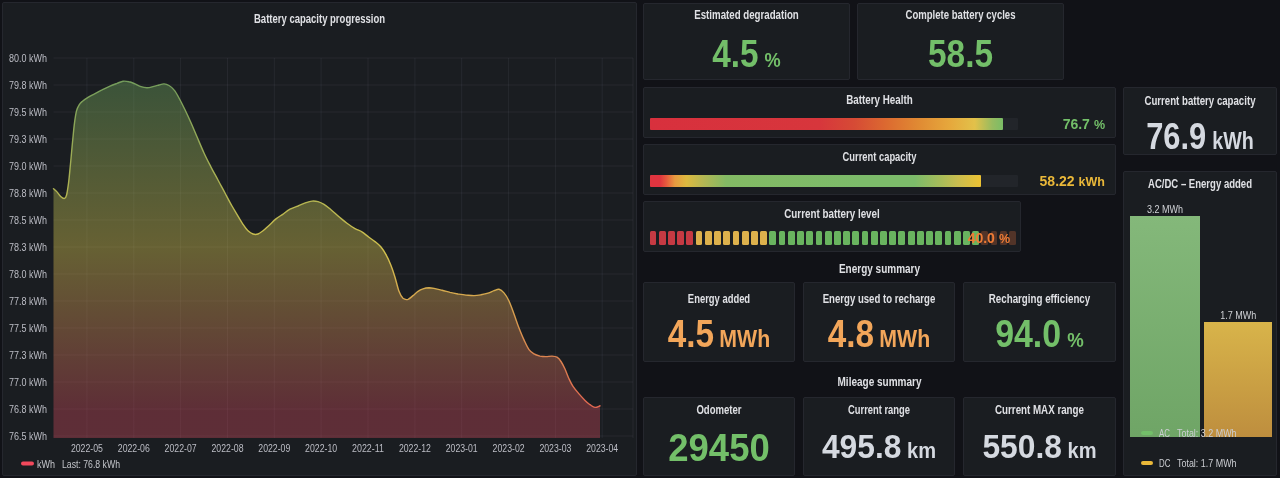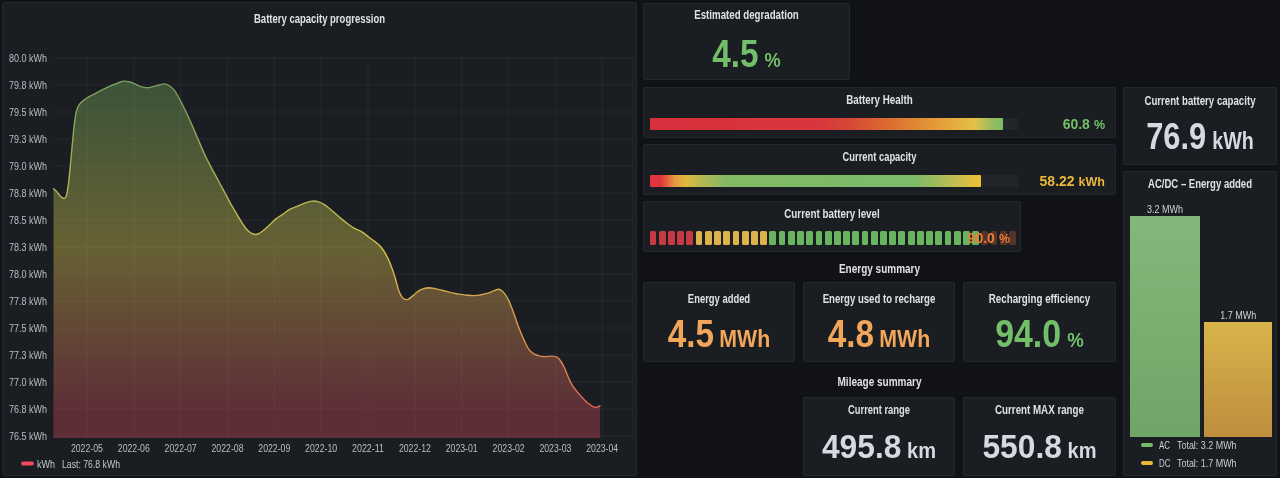--- a/index.html
+++ b/index.html
@@ -96,26 +96,32 @@
 <text x="59" y="465" class="leg" textLength="58" lengthAdjust="spacingAndGlyphs">Last: 76.8 kWh</text>
 </svg>
     </div>
     <div class="panel" style="left:643px;top:3px;width:207px;height:77px;">
       <div class="ptitle2" style="top:4px;transform:scaleX(0.776)">Estimated degradation</div>
       <div class="statval" style="color:#73BF69;top:50px;font-size:38.5px;transform:translateY(-50%) scaleX(0.865)">
         <span>4.5</span>
         <span style="font-size:21px;margin-left:7px">%</span>
       </div>
     </div>
+    <div class="panel" style="left:857px;top:3px;width:207px;height:77px;">
+      <div class="ptitle2" style="top:4px;transform:scaleX(0.765)">Complete battery cycles</div>
+      <div class="statval" style="color:#73BF69;top:50px;font-size:38.5px;transform:translateY(-50%) scaleX(0.867)">
+        <span>58.5</span>
+      </div>
+    </div>
     <div class="panel" style="left:643px;top:87px;width:473px;height:51px;">
       <div class="ptitle2" style="top:5px;transform:scaleX(0.785)">Battery Health</div>
       <div style="position:absolute;left:5.5px;top:30px;width:368px;height:12px;background:#22252a;border-radius:1px"></div>
       <div style="position:absolute;left:5.5px;top:30px;width:353px;height:12px;background:linear-gradient(90deg,#d8303d 0%,#d7363c 48%,#d64b35 58%,#dc6a30 67%,#e08a33 76%,#e6a83c 85%,#e2c14a 92%,#96bb60 97%,#7abd66 100%);border-radius:1px"></div>
       <div class="bgval" style="color:#73BF69">
-        <span>60.8</span>
+        <span>76.7</span>
         <span style="font-size:12.5px;margin-left:4px">%</span>
       </div>
     </div>
     <div class="panel" style="left:643px;top:144px;width:473px;height:51px;">
       <div class="ptitle2" style="top:5px;transform:scaleX(0.749)">Current capacity</div>
       <div style="position:absolute;left:5.5px;top:30px;width:368px;height:12px;background:#22252a;border-radius:1px"></div>
       <div style="position:absolute;left:5.5px;top:30px;width:331px;height:12px;background:linear-gradient(90deg,#e0343f 0%,#e0343f 3%,#e65c3d 5%,#e89a40 7.5%,#ddb93f 11%,#b5b753 16%,#83ba64 23%,#7cbb6a 64%,#7cbb6a 80%,#a8bc59 88%,#c9bd4f 93%,#ecc233 100%);border-radius:1px"></div>
       <div class="bgval" style="color:#EAB839">
         <span>58.22</span>
         <span style="font-size:12.5px;margin-left:4px">kWh</span>
@@ -157,21 +163,21 @@
       <div style="position:absolute;left:291.3px;top:29px;width:6.9px;height:14px;border-radius:1.5px;background:#69b45f"></div>
       <div style="position:absolute;left:300.5px;top:29px;width:6.9px;height:14px;border-radius:1.5px;background:#69b45f"></div>
       <div style="position:absolute;left:309.8px;top:29px;width:6.9px;height:14px;border-radius:1.5px;background:#69b45f"></div>
       <div style="position:absolute;left:319.0px;top:29px;width:6.9px;height:14px;border-radius:1.5px;background:#69b45f"></div>
       <div style="position:absolute;left:328.2px;top:29px;width:6.9px;height:14px;border-radius:1.5px;background:#69b45f"></div>
       <div style="position:absolute;left:337.4px;top:29px;width:6.9px;height:14px;border-radius:1.5px;background:#523428"></div>
       <div style="position:absolute;left:346.6px;top:29px;width:6.9px;height:14px;border-radius:1.5px;background:#523428"></div>
       <div style="position:absolute;left:355.9px;top:29px;width:6.9px;height:14px;border-radius:1.5px;background:#523428"></div>
       <div style="position:absolute;left:365.1px;top:29px;width:6.9px;height:14px;border-radius:1.5px;background:#523428"></div>
       <div class="bgval" style="color:#ef7c35">
-        <span>90.0</span>
+        <span>40.0</span>
         <span style="font-size:12.5px;margin-left:4px">%</span>
       </div>
     </div>
     <div class="rowtitle" style="left:643px;top:261.5px;width:473px;transform:scaleX(0.8)">Energy summary</div>
     <div class="rowtitle" style="left:643px;top:374.5px;width:473px;transform:scaleX(0.8)">Mileage summary</div>
     <div class="panel" style="left:643px;top:282px;width:152px;height:80px;">
       <div class="ptitle2" style="top:8.5px;transform:scaleX(0.753)">Energy added</div>
       <div class="statval" style="color:#F2A65A;top:51px;font-size:38.3px;transform:translateY(-50%) scaleX(0.87)">
         <span>4.5</span>
         <span style="font-size:24.5px;margin-left:6px">MWh</span>
@@ -184,48 +190,54 @@
         <span style="font-size:24.5px;margin-left:6px">MWh</span>
       </div>
     </div>
     <div class="panel" style="left:963px;top:282px;width:153px;height:80px;">
       <div class="ptitle2" style="top:8.5px;transform:scaleX(0.781)">Recharging efficiency</div>
       <div class="statval" style="color:#73BF69;top:51px;font-size:38.3px;transform:translateY(-50%) scaleX(0.885)">
         <span>94.0</span>
         <span style="font-size:21px;margin-left:7px">%</span>
       </div>
     </div>
+    <div class="panel" style="left:643px;top:396.5px;width:152px;height:79px;">
+      <div class="ptitle2" style="top:5.5px;transform:scaleX(0.765)">Odometer</div>
+      <div class="statval" style="color:#73BF69;top:50px;font-size:38.4px;transform:translateY(-50%) scaleX(0.95)">
+        <span>29450</span>
+      </div>
+    </div>
     <div class="panel" style="left:803px;top:396.5px;width:152px;height:79px;">
       <div class="ptitle2" style="top:5.5px;transform:scaleX(0.75)">Current range</div>
       <div class="statval" style="color:#D5D9E0;top:48.5px;font-size:34px;transform:translateY(-50%) scaleX(0.934)">
         <span>495.8</span>
         <span style="font-size:21.5px;margin-left:6px">km</span>
       </div>
     </div>
     <div class="panel" style="left:963px;top:396.5px;width:153px;height:79px;">
       <div class="ptitle2" style="top:5.5px;transform:scaleX(0.781)">Current MAX range</div>
       <div class="statval" style="color:#D5D9E0;top:48.5px;font-size:34px;transform:translateY(-50%) scaleX(0.934)">
         <span>550.8</span>
         <span style="font-size:21.5px;margin-left:6px">km</span>
       </div>
     </div>
-    <div class="panel" style="left:1123px;top:87px;width:154px;height:78px;">
+    <div class="panel" style="left:1123px;top:87px;width:154px;height:68px;">
       <div class="ptitle2" style="top:5.5px;transform:scaleX(0.772)">Current battery capacity</div>
       <div class="statval" style="color:#D5D9E0;top:49px;font-size:36.5px;transform:translateY(-50%) scaleX(0.846)">
         <span>76.9</span>
         <span style="font-size:23.3px;margin-left:7px">kWh</span>
       </div>
     </div>
     <div class="panel" style="left:1123px;top:171px;width:154px;height:305px;">
       <div class="ptitle2" style="top:5px;transform:scaleX(0.764)">AC/DC – Energy added</div>
       <div style="position:absolute;left:6px;top:30.5px;width:70px;text-align:center;font-size:11px;color:#d0d2d6;transform:scaleX(0.82)">3.2 MWh</div>
       <div style="position:absolute;left:6px;top:44px;width:70px;height:220.5px;background:linear-gradient(#84b87a,#6fa566)"></div>
       <div style="position:absolute;left:79.5px;top:136.5px;width:68.5px;text-align:center;font-size:11px;color:#d0d2d6;transform:scaleX(0.82)">1.7 MWh</div>
       <div style="position:absolute;left:79.5px;top:150px;width:68.5px;height:114.5px;background:linear-gradient(#d8b44a,#be8e3e)"></div>
-      <div class="aleg" style="top:266px">
+      <div class="aleg" style="top:254px">
         <span class="sw" style="background:#73BF69"></span>
         <span style="width:18px"><span style="display:inline-block;transform:scaleX(0.75);transform-origin:0 50%">AC</span></span>
         <span style="transform:scaleX(0.85);transform-origin:0 50%">Total: 3.2 MWh</span>
       </div>
       <div class="aleg" style="top:284px">
         <span class="sw" style="background:#EAB839"></span>
         <span style="width:18px"><span style="display:inline-block;transform:scaleX(0.75);transform-origin:0 50%">DC</span></span>
         <span style="transform:scaleX(0.85);transform-origin:0 50%">Total: 1.7 MWh</span>
       </div>
     </div>

